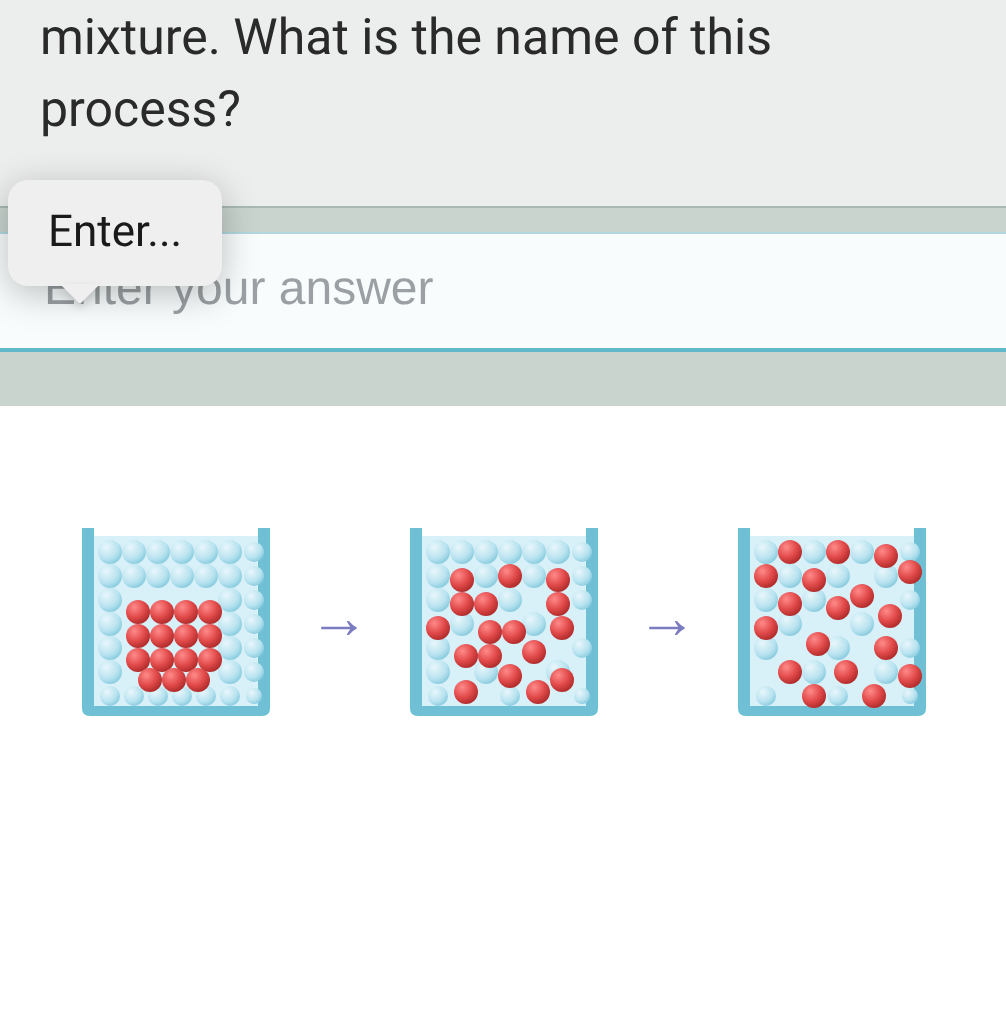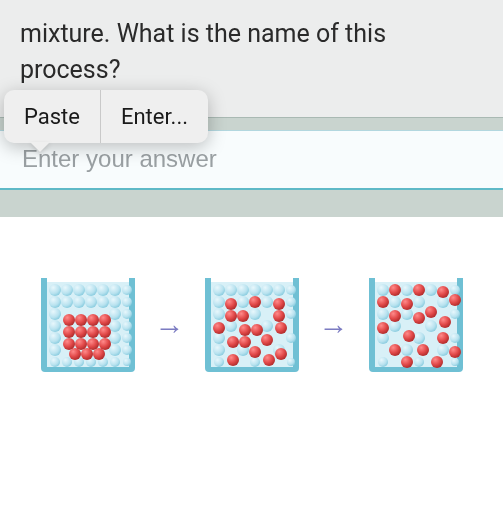--- a/index.html
+++ b/index.html
@@ -13,21 +13,21 @@
     }
     .top-section {
       background: #eceded;
       padding: 0 20px 28px 20px;
       position: relative;
     }
     .question-text {
       font-size: 25px;
       color: #2a2a2a;
       line-height: 1.45;
-      padding-top: 16px;
+      padding-top: 2px;
     }
     .context-menu {
       position: absolute;
       left: 4px;
       top: 90px;
       background: #efefef;
       border-radius: 10px;
       box-shadow: 0 4px 18px rgba(0,0,0,0.25);
       display: flex;
       z-index: 10;
@@ -93,21 +93,20 @@
       font-size: 30px;
       line-height: 1;
     }
   </style>
 </head>
 <body>
 
 <div class="top-section">
   <div class="question-text">mixture. What is the name of this process?</div>
   <div class="context-menu">
-    <div class="context-item">Paste</div>
     <div class="context-item">Enter...</div>
   </div>
 </div>
 
 <div class="input-band">
   <input class="input-field" type="text" placeholder="Enter your answer" style="">
 </div>
 
 <div class="diagram-area">
   <div class="beaker">

